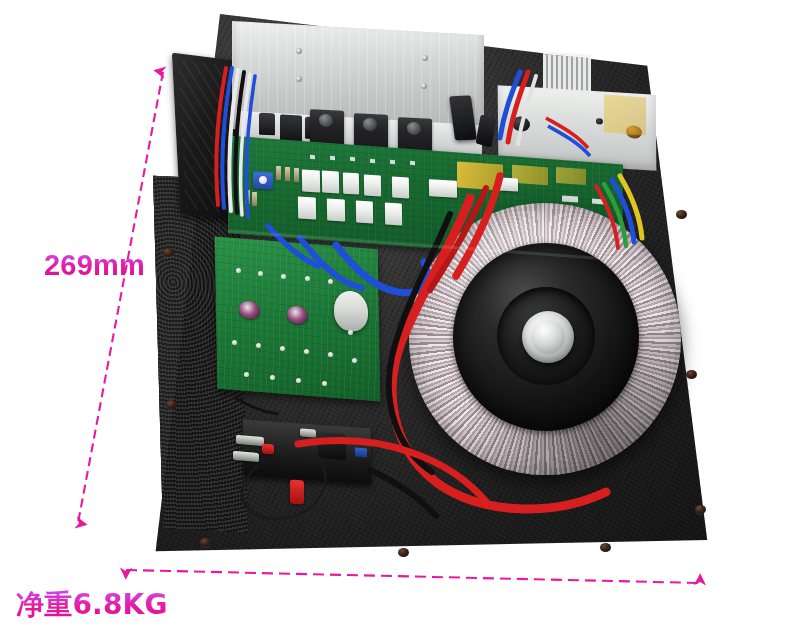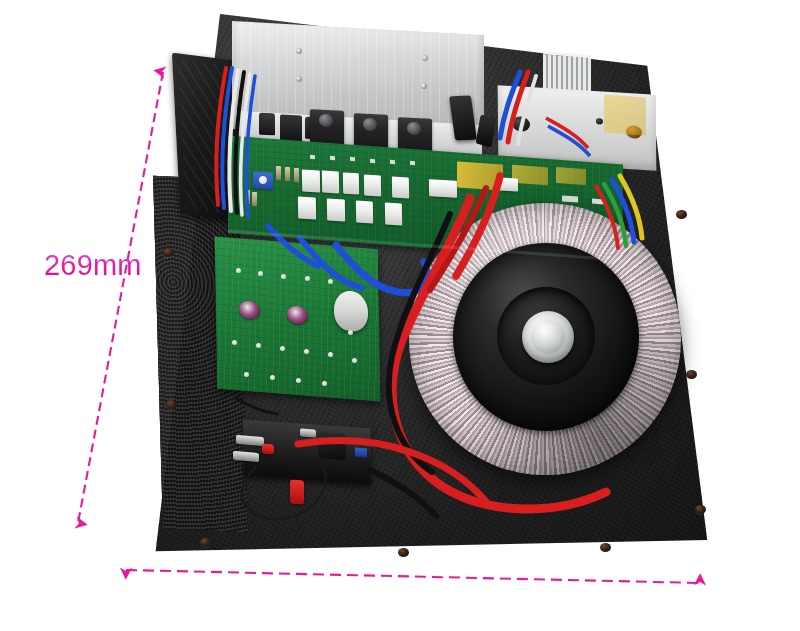--- a/index.html
+++ b/index.html
@@ -341,21 +341,21 @@
     box-shadow:0 3px 7px rgba(0,0,0,.6);
   }
   .fan-block::after{
     content:"";position:absolute;inset:6px;
     background: repeating-linear-gradient(58deg, rgba(255,255,255,.05) 0 2px, transparent 2px 9px);
   }
 
   
   .dim-label {
     position:absolute;
-    font-weight: 400;
+    font-weight: 700;
     letter-spacing: .2px;
     color: #e8199f;
     background: linear-gradient(180deg, #c653ff 0%, #e8199f 55%, #d40f8c 100%);
     -webkit-background-clip: text;
     background-clip: text;
     -webkit-text-fill-color: transparent;
     text-shadow: none;
     white-space: nowrap;
   }
   #label-height { left: 44px; top: 249px; font-size: 29px; }
@@ -548,14 +548,15 @@
     </g>
 
     <g>
       <line x1="126" y1="570" x2="700" y2="583" stroke="#e8199f" stroke-width="2.1" stroke-dasharray="11 6" marker-start="url(#arrowUp)" marker-end="url(#arrowDn)"></line>
     </g>
   </svg>
 
   <div id="label-height" class="dim-label">269mm</div>
 
 
+  <div id="label-weight" class="dim-label">净重6.8KG</div>
 
 </div>
 
 </body></html>

